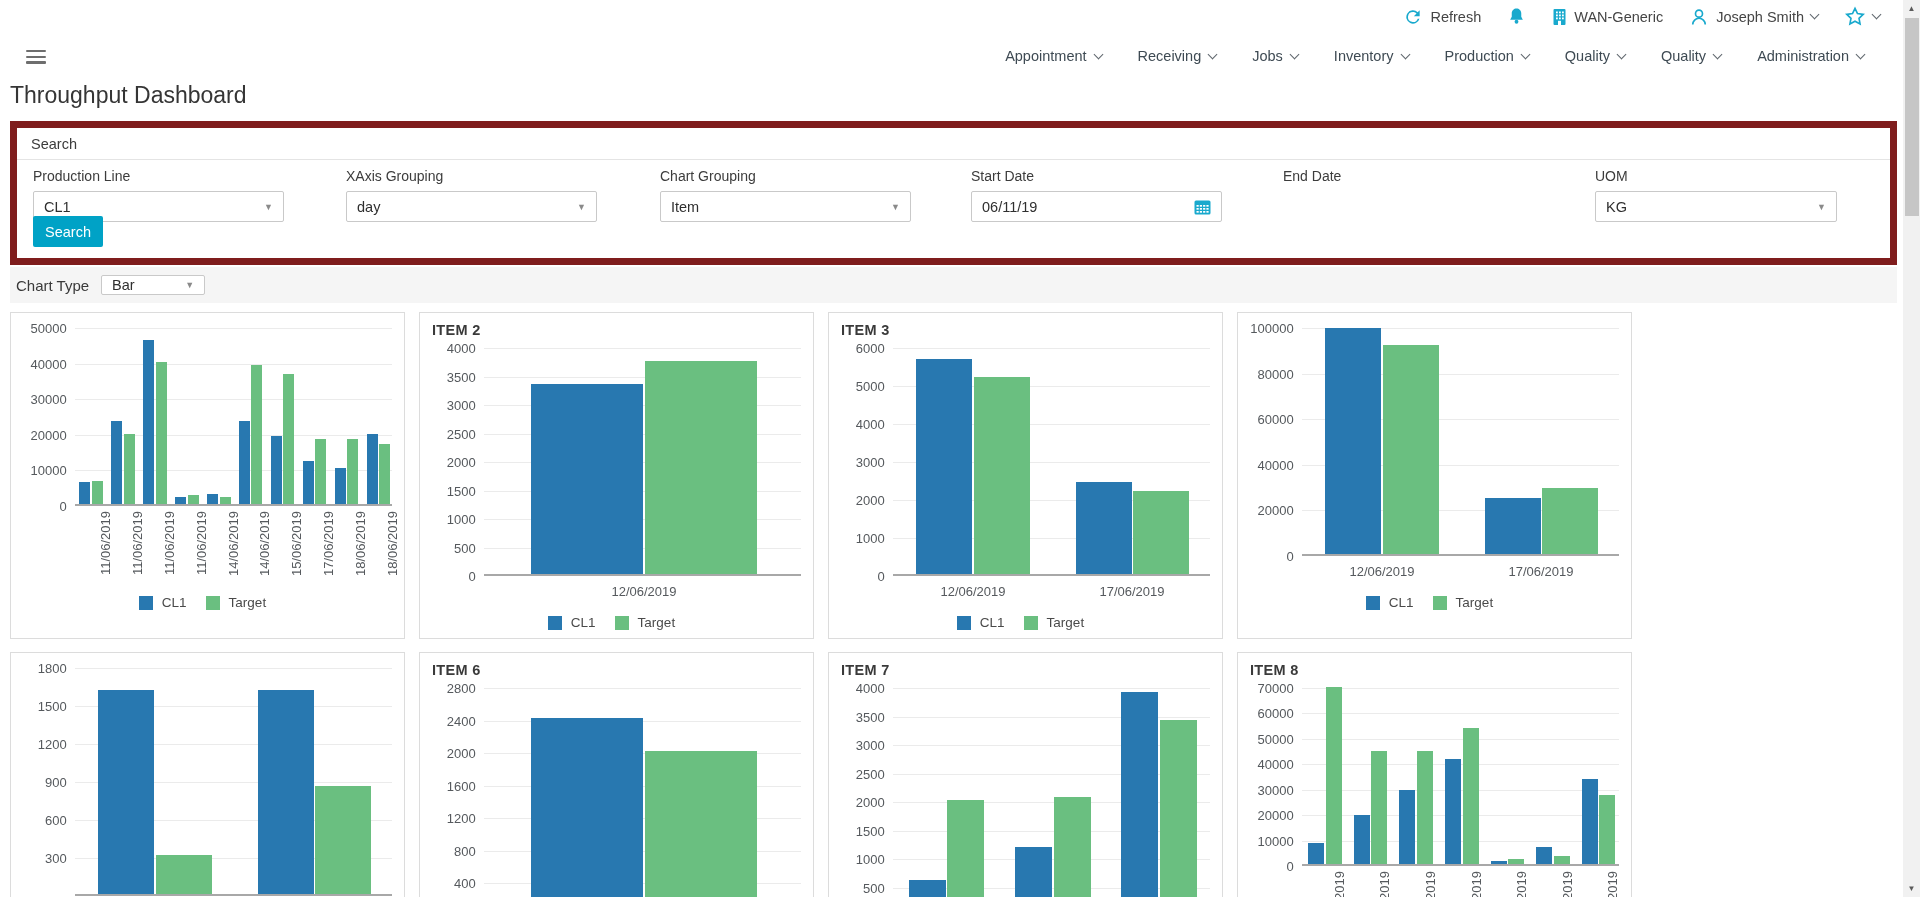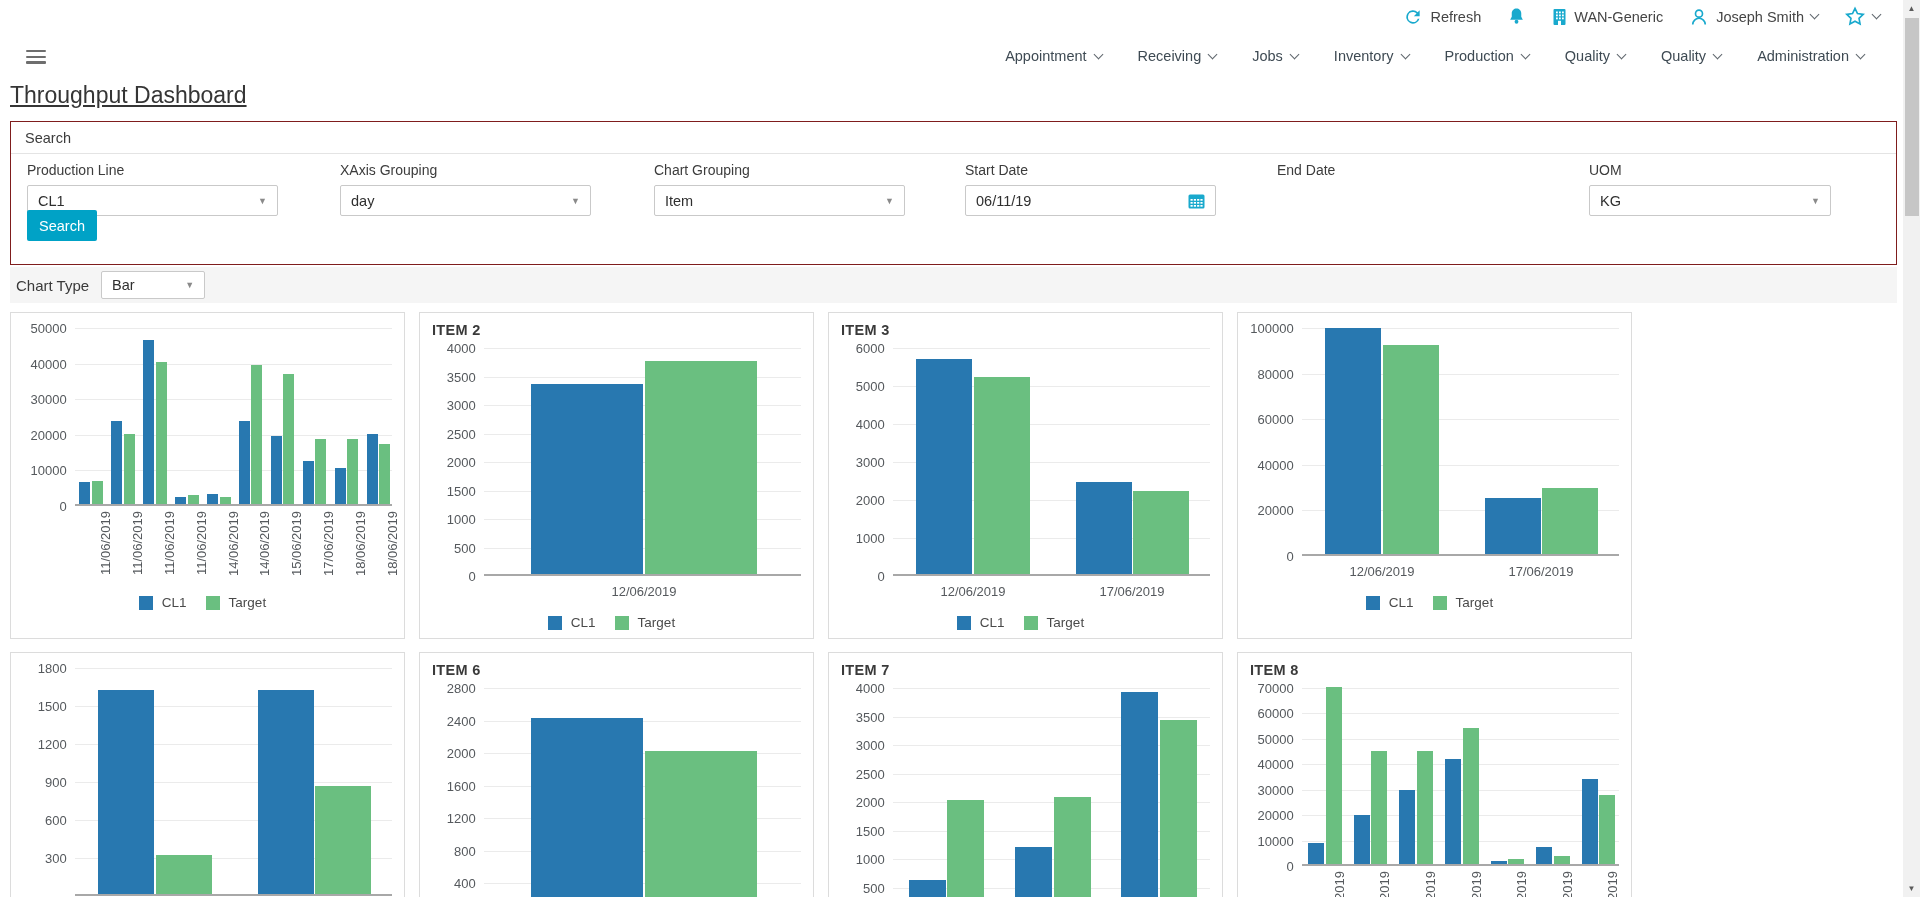--- a/index.html
+++ b/index.html
@@ -12,42 +12,42 @@
   .chev { display:inline-block; width:7px; height:7px; border-right:1.6px solid #5f666d;
     border-bottom:1.6px solid #5f666d; transform:rotate(45deg); margin-top:-4px; }
 
   
   .navrow { position:absolute; top:48px; right:56px; display:flex; gap:36px; }
   .nav-item { display:flex; align-items:center; gap:8px; font-size:14.5px; color:#3e4a53; cursor:pointer; }
 
   .hamburger { position:absolute; left:26px; top:50px; width:20px; height:15px; cursor:pointer; }
   .hamburger div { height:2.4px; background:#6e6e6e; margin-bottom:3.2px; border-radius:1px; }
 
-  .page-title { position:absolute; left:10px; top:82px; font-size:23px; color:#353535;text-decoration:underline; }
+  .page-title { position:absolute; left:10px; top:82px; font-size:23px; color:#353535; }
 
   
   .search-panel { position:absolute; left:10px; top:121px; width:1887px; height:144px;
-    border:1px solid #7f1d1d; background:#fff; }
+    border:7px solid #7f1d1d; background:#fff; }
   .sp-header { padding:8px 14px 7px; font-size:14.5px; color:#3c3c3c; border-bottom:1px solid #e4e4e4; }
   .field { position:absolute; top:40px; }
   .field .flabel { font-size:14px; color:#3c3c3c; margin-bottom:7px; }
   .control { width:251px; height:31px; border:1px solid #c9c9c9; border-radius:2px; background:#fff;
     display:flex; align-items:center; padding:0 10px; font-size:14.5px; color:#2f2f2f; cursor:pointer; }
   .control .val { flex:1; }
   .sel-arrow { font-size:9px; color:#8a8a8a; }
   .f0{left:16px}.f1{left:329px}.f2{left:643px}.f3{left:954px}.f4{left:1266px}.f5{left:1578px}
   .f5 .control{width:242px}
   .search-btn { position:absolute; left:16px; top:88px; width:70px; height:31px; border:none;
     color:#fff; font-size:14.5px; font-family:inherit; border-radius:2px; cursor:pointer; }
 
   
   .charttype-band { position:absolute; left:10px; top:267px; width:1887px; height:36px;
     background:#f5f5f5; display:flex; align-items:center; padding-left:6px; }
   .charttype-band .ctlabel { font-size:15px; color:#3a3a3a; }
-  .charttype-band .control { width:104px; height:28px; margin-left:12px; }
+  .charttype-band .control { width:104px; height:20px; margin-left:12px; }
 
   
   #charts-grid { position:absolute; left:10px; top:312px; display:grid;
     grid-template-columns:repeat(4,395px); grid-auto-rows:327px; gap:13px 14px; }
   .chart-panel { border:1px solid #dcdcdc; background:#fff; padding:9px 12px 0; overflow:visible; }
   .chart-title { font-size:14.5px; font-weight:bold; color:#3a3a3a; letter-spacing:.3px; height:20px; }
   .chart-row { display:flex; margin-top:6px; }
   .yaxis { width:52px; position:relative; }
   .ytick { position:absolute; right:8px; font-size:13px; color:#55595d; white-space:nowrap; }
   .plot { position:relative; width:319px; border-bottom:2px solid #a8a8a8; }

